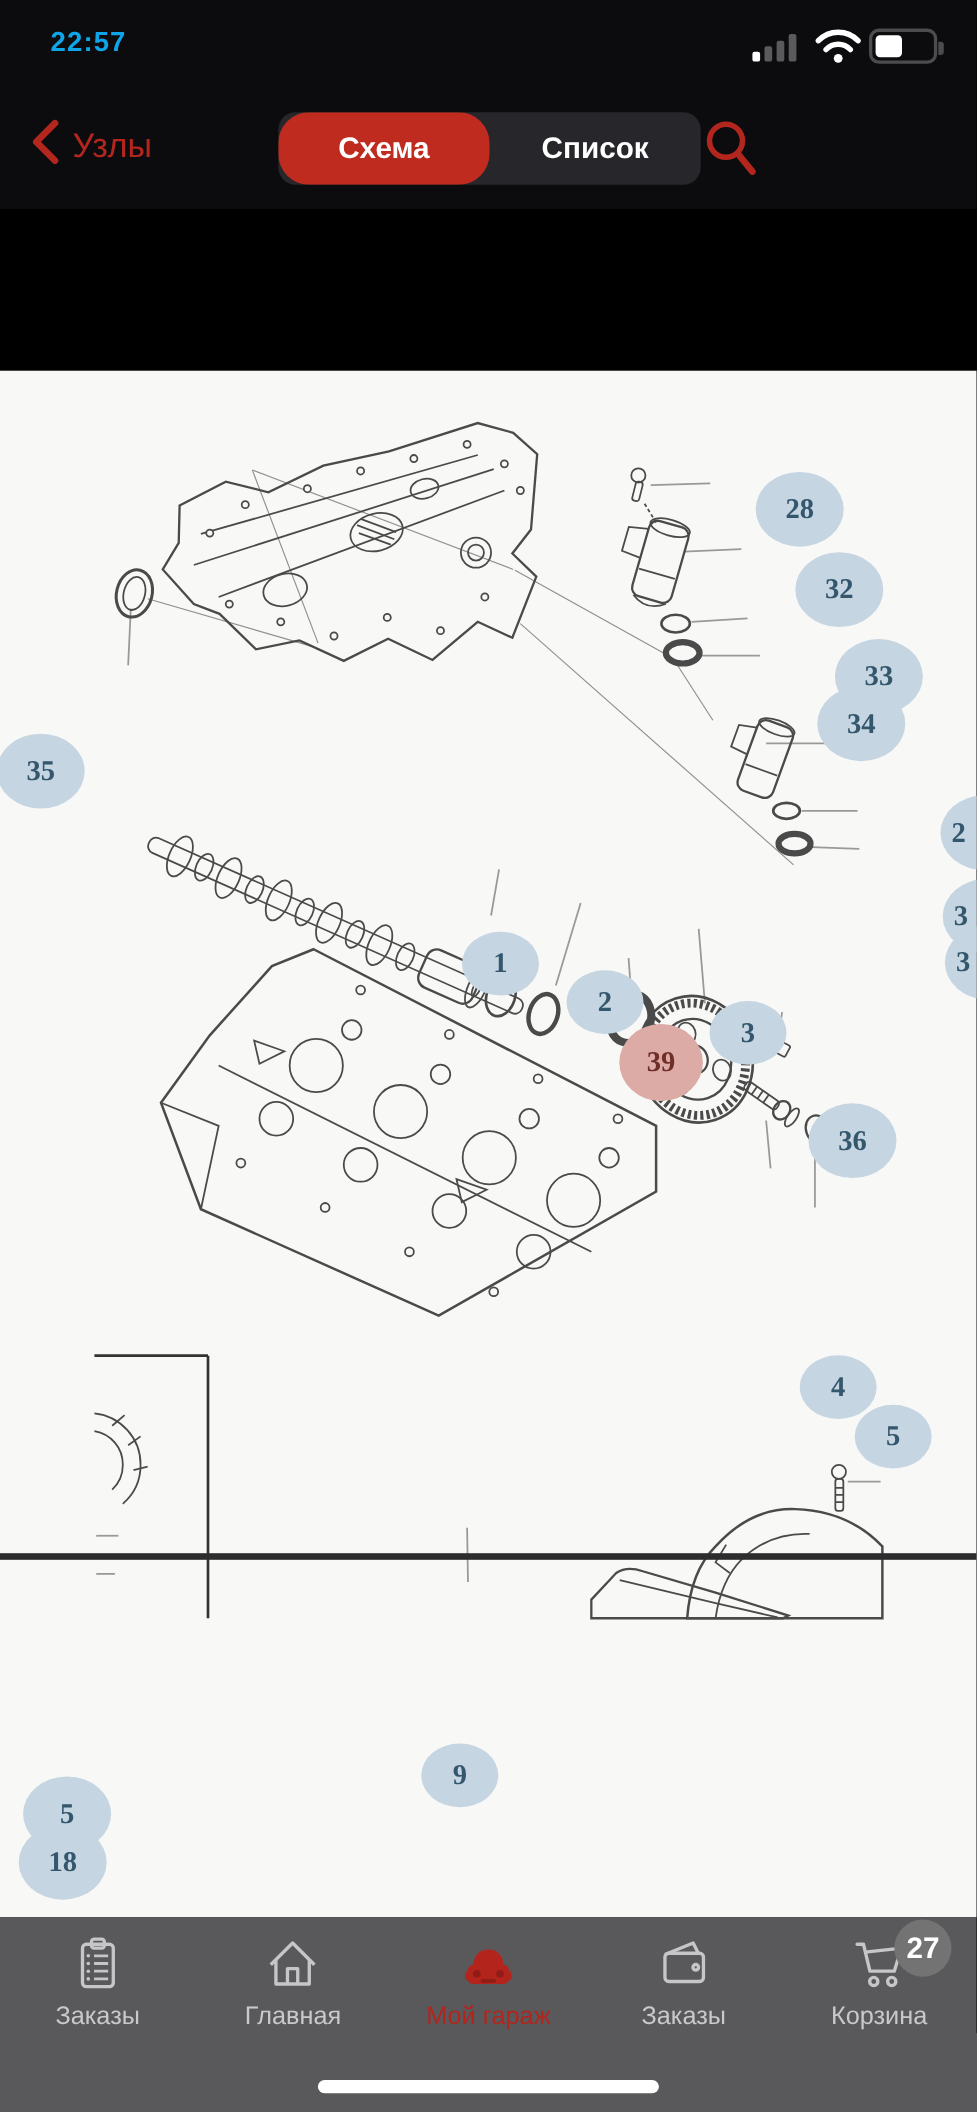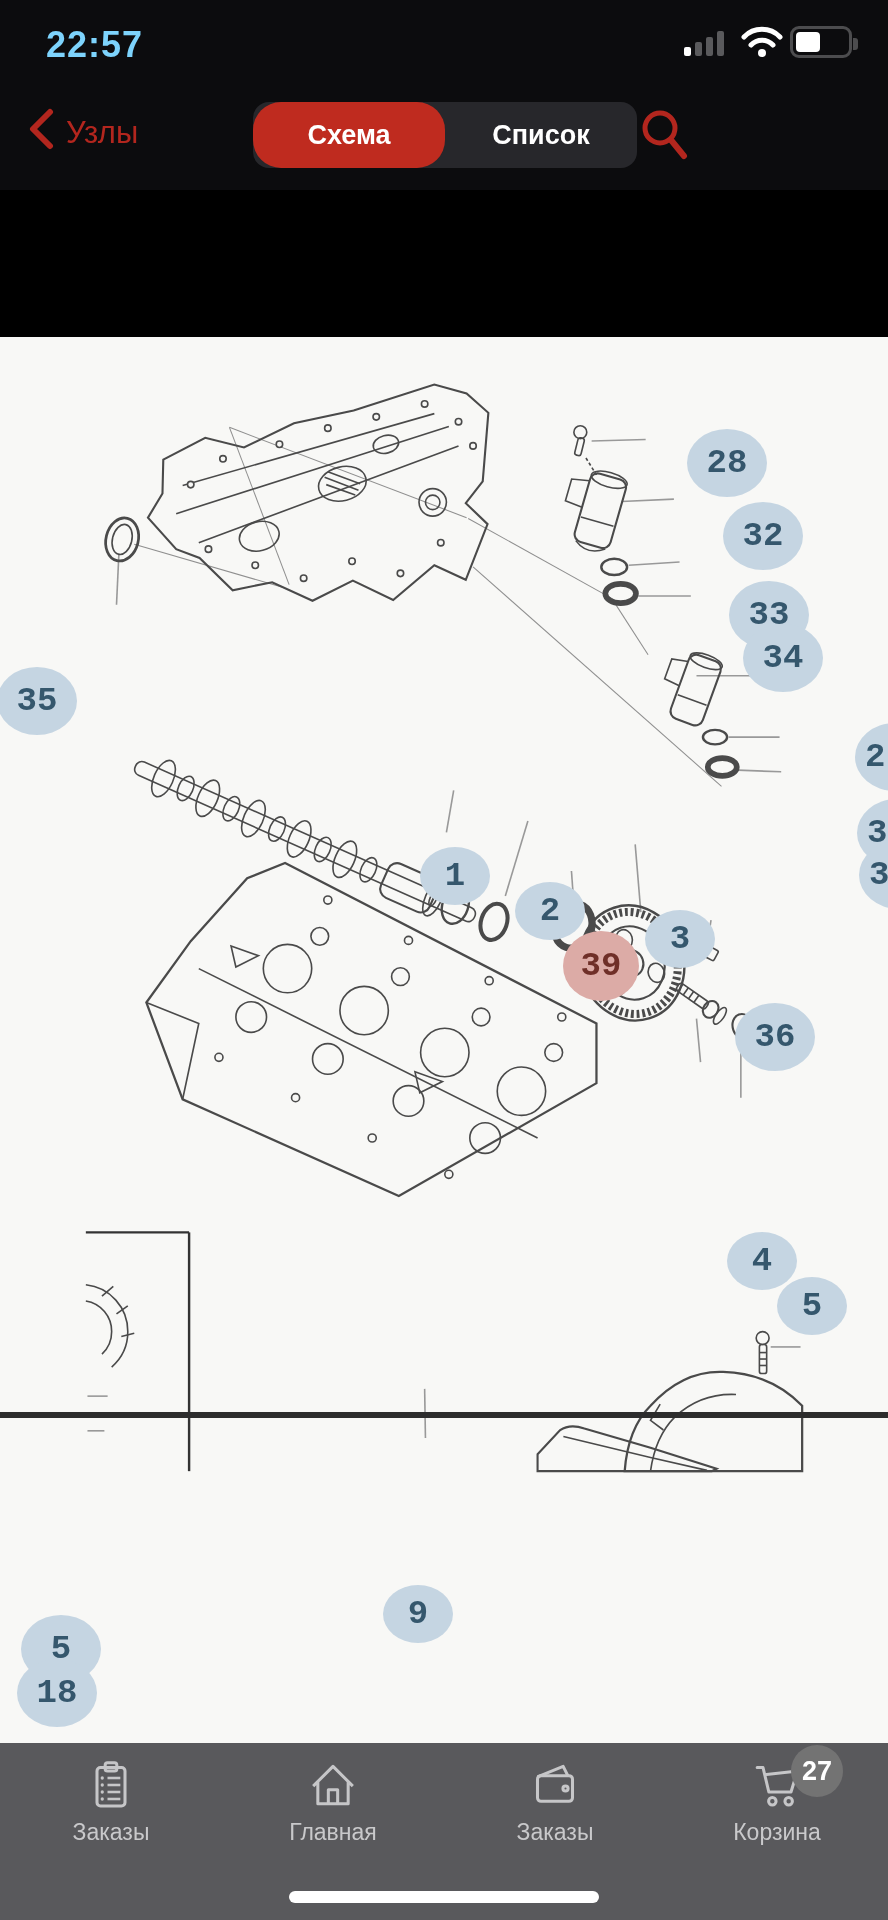--- a/index.html
+++ b/index.html
@@ -1,21 +1,21 @@
 <!DOCTYPE html>
 <html><head>
 <meta charset="utf-8">
 <style>
   * { margin:0; padding:0; box-sizing:border-box; }
   html,body { width:888px; height:1920px; background:#000; font-family:"Liberation Sans", sans-serif; overflow:hidden; }
   .screen { position:relative; width:888px; height:1920px; background:#000; overflow:hidden; }
 
   
   .status-bar { position:absolute; top:0; left:0; width:888px; height:90px; background:#0c0c0e; }
-  .time { position:absolute; left:46px; top:24px; color:#7dd3fc; font-size:36px; font-weight:700; letter-spacing:1px; }
+  .time { position:absolute; left:46px; top:24px; color:#0ea5e9; font-size:25px; font-weight:700; letter-spacing:1px; }
   .sig { position:absolute; left:684px; top:28px; width:48px; height:28px; display:flex; align-items:flex-end; gap:4px; }
   .sig i { display:block; width:7px; border-radius:2px; background:#5a5a5c; }
   .sig i.on { background:#fff; }
   .wifi { position:absolute; left:740px; top:24px; }
   .batt { position:absolute; left:790px; top:26px; width:62px; height:32px; border:3px solid #4c4c4e; border-radius:9px; }
   .batt .lvl { position:absolute; left:3px; top:3px; width:24px; height:20px; background:#fff; border-radius:4px; }
   .batt .cap { position:absolute; right:-9px; top:9px; width:5px; height:12px; background:#4c4c4e; border-radius:0 3px 3px 0; }
 
   
   .nav-bar { position:absolute; top:90px; left:0; width:888px; height:100px; background:#0c0c0e; }
@@ -27,22 +27,22 @@
   .search svg { display:block; }
   .spacer-black { position:absolute; top:190px; left:0; width:888px; height:147px; background:#000; }
 
   
   .content { position:absolute; top:337px; left:0; width:888px; height:1406px; background:#f8f8f6; overflow:hidden; }
   .divider { position:absolute; top:1075px; left:0; width:888px; height:6px; background:#2d2d2d; }
   .art { position:absolute; top:0; left:0; }
 
   
   .co { position:absolute; display:flex; align-items:center; justify-content:center;
-        font-family:Liberation Mono, monospace; font-weight:700; border-radius:50%;
-        background:#c5d5e2; color:#35576d; font-size:34px; cursor:pointer; }
+        font-family:Liberation Serif, serif; font-weight:700; border-radius:50%;
+        background:#c5d5e2; color:#35576d; font-size:26px; cursor:pointer; }
   .co.single { width:70px; height:58px; }
   .co.double { width:80px; height:68px; }
   .co.red { width:76px; height:70px; background:#dcaba6; color:#6f2f28; }
   .co.edge { width:80px; height:68px; justify-content:flex-start; padding-left:10px; }
 
   
   .tab-bar { position:absolute; top:1743px; left:0; width:888px; height:177px; background:#59595c; }
   .tabs { display:flex; width:100%; height:120px; }
   .tab { flex:1; display:flex; flex-direction:column; align-items:center; justify-content:flex-start; padding-top:14px; position:relative; cursor:pointer; }
   .tab .lbl { margin-top:6px; font-size:23px; color:#c9c9cb; }
@@ -298,21 +298,21 @@
         <circle cx="839" cy="1578" r="8"></circle>
         <rect x="835" y="1586" width="9" height="36" rx="3"></rect>
         <line x1="835" y1="1596" x2="844" y2="1596"></line>
           <line x1="835" y1="1604" x2="844" y2="1604"></line>
           <line x1="835" y1="1612" x2="844" y2="1612"></line>
       </g>
     </svg>
 
     <div class="co double" style="left:687px; top:92px">28</div>
     <div class="co double" style="left:723px; top:165px">32</div>
-    <div class="co double" style="left:729px; top:244px">33</div>
+    <div class="co double" style="left:759px; top:244px">33</div>
     <div class="co double" style="left:743px; top:287px">34</div>
     <div class="co double" style="left:-3px;  top:330px">35</div>
     <div class="co single" style="left:420px; top:510px">1</div>
     <div class="co single" style="left:515px; top:545px">2</div>
     <div class="co red" style="left:563px; top:594px">39</div>
     <div class="co single" style="left:645px; top:573px">3</div>
     <div class="co double" style="left:735px; top:666px">36</div>
     <div class="co single" style="left:727px; top:895px">4</div>
     <div class="co single" style="left:777px; top:940px">5</div>
     <div class="co single" style="left:383px; top:1248px">9</div>
@@ -346,20 +346,32 @@
         </svg>
         <span class="lbl">Заказы</span>
       </div>
       <div class="tab">
         <svg width="56" height="56" viewBox="0 0 48 48" fill="none" stroke="#c6c6c8" stroke-width="2.6" stroke-linejoin="round">
           <path d="M7 25 L24 8 L41 25 M11 21 V40 H37 V21"></path>
           <path d="M20 40 V28 H28 V40"></path>
         </svg>
         <span class="lbl">Главная</span>
       </div>
+      <div class="tab active">
+        <svg width="56" height="56" viewBox="0 0 48 48" fill="#b3241c" stroke="none">
+          <path d="M12 26 c1 -9 5 -13 12 -13 c7 0 11 4 12 13 z"></path>
+          <rect x="8" y="25" width="32" height="15" rx="4"></rect>
+          <rect x="6" y="30" width="4" height="7" rx="2"></rect>
+          <rect x="38" y="30" width="4" height="7" rx="2"></rect>
+          <circle cx="15" cy="32" r="3" fill="#8f1d16"></circle>
+          <circle cx="33" cy="32" r="3" fill="#8f1d16"></circle>
+          <rect x="18" y="36" width="12" height="3" rx="1.5" fill="#8f1d16"></rect>
+        </svg>
+        <span class="lbl">Мой гараж</span>
+      </div>
       <div class="tab">
         <svg width="56" height="56" viewBox="0 0 48 48" fill="none" stroke="#c6c6c8" stroke-width="2.6" stroke-linejoin="round">
           <path d="M9 17 L31 8 L35 16"></path>
           <rect x="9" y="16" width="30" height="22" rx="3"></rect>
           <circle cx="33" cy="27" r="2.2"></circle>
         </svg>
         <span class="lbl">Заказы</span>
       </div>
       <div class="tab">
         <svg width="56" height="56" viewBox="0 0 48 48" fill="none" stroke="#c6c6c8" stroke-width="2.6" stroke-linecap="round" stroke-linejoin="round">

